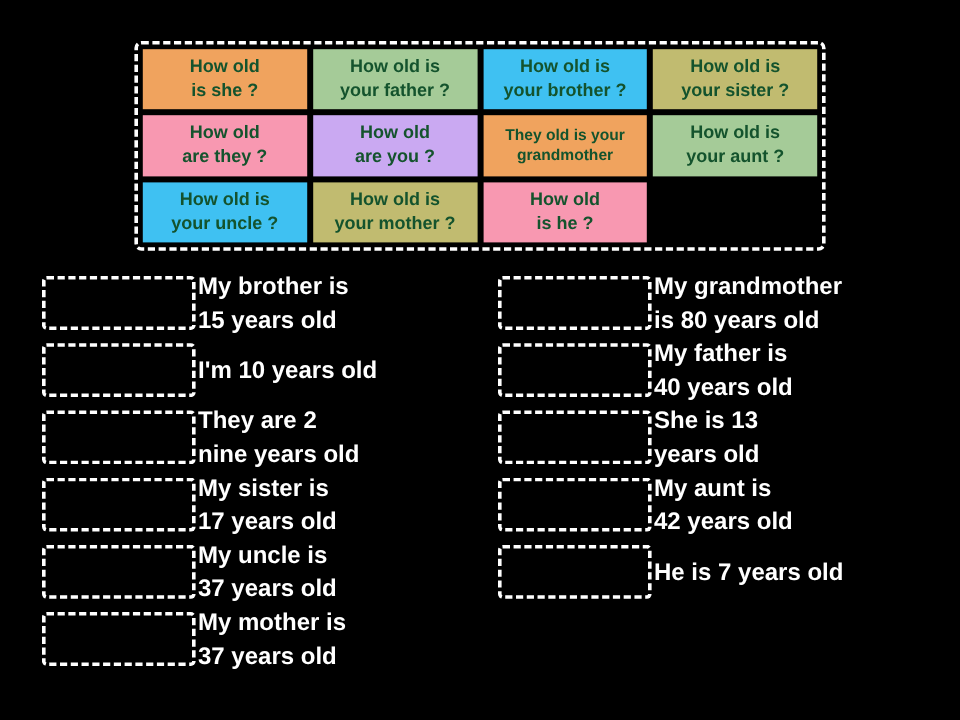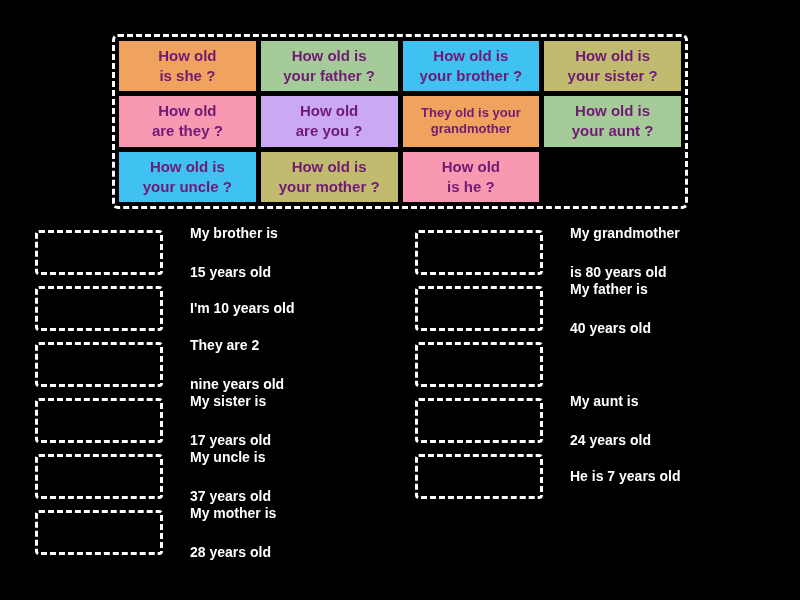--- a/index.html
+++ b/index.html
@@ -29,21 +29,21 @@
     grid-template-columns: repeat(4, 1fr);
     grid-template-rows: repeat(3, 1fr);
     gap: 5px;
     padding: 4px;
   }
   .tile {
     display: flex;
     align-items: center;
     justify-content: center;
     text-align: center;
-    color: #701a75;
+    color: #14532d;
     font-size: 15px;
     font-weight: bold;
     line-height: 1.35;
     white-space: pre-line;
     cursor: grab;
   }
   .tile.small {
     font-size: 13px;
     line-height: 1.3;
   }
@@ -65,25 +65,25 @@
   }
   .drop-zone {
     box-sizing: border-box;
     width: 128px;
     height: 45px;
     flex: none;
     border: 3px dashed #ffffff;
     border-radius: 4px;
   }
   .answer-label {
-    margin-left: 27px;
+    margin-left: 2px;
     color: #ffffff;
-    font-size: 14px;
+    font-size: 20px;
     font-weight: bold;
-    line-height: 39px;
+    line-height: 28px;
     white-space: pre-line;
   }
 </style>
 </head>
 <body>
 
 <div class="stage">
 
   <div class="bank">
     <div class="tile" style="background-color: rgb(240, 163, 94);">How old
@@ -132,42 +132,44 @@
 17 years old</div>
     </div>
     <div class="answer-item">
       <div class="drop-zone"></div>
       <div class="answer-label">My uncle is
 37 years old</div>
     </div>
     <div class="answer-item">
       <div class="drop-zone"></div>
       <div class="answer-label">My mother is
-28 years old</div>
+37 years old</div>
     </div>
   </div>
 
   <div class="answers-col right">
     <div class="answer-item">
       <div class="drop-zone"></div>
       <div class="answer-label">My grandmother
 is 80 years old</div>
     </div>
     <div class="answer-item">
       <div class="drop-zone"></div>
       <div class="answer-label">My father is
 40 years old</div>
     </div>
     <div class="answer-item">
       <div class="drop-zone"></div>
+      <div class="answer-label">She is 13
+years old</div>
     </div>
     <div class="answer-item">
       <div class="drop-zone"></div>
       <div class="answer-label">My aunt is
-24 years old</div>
+42 years old</div>
     </div>
     <div class="answer-item">
       <div class="drop-zone"></div>
       <div class="answer-label">He is 7 years old</div>
     </div>
   </div>
 
 </div>
 
 </body></html>

